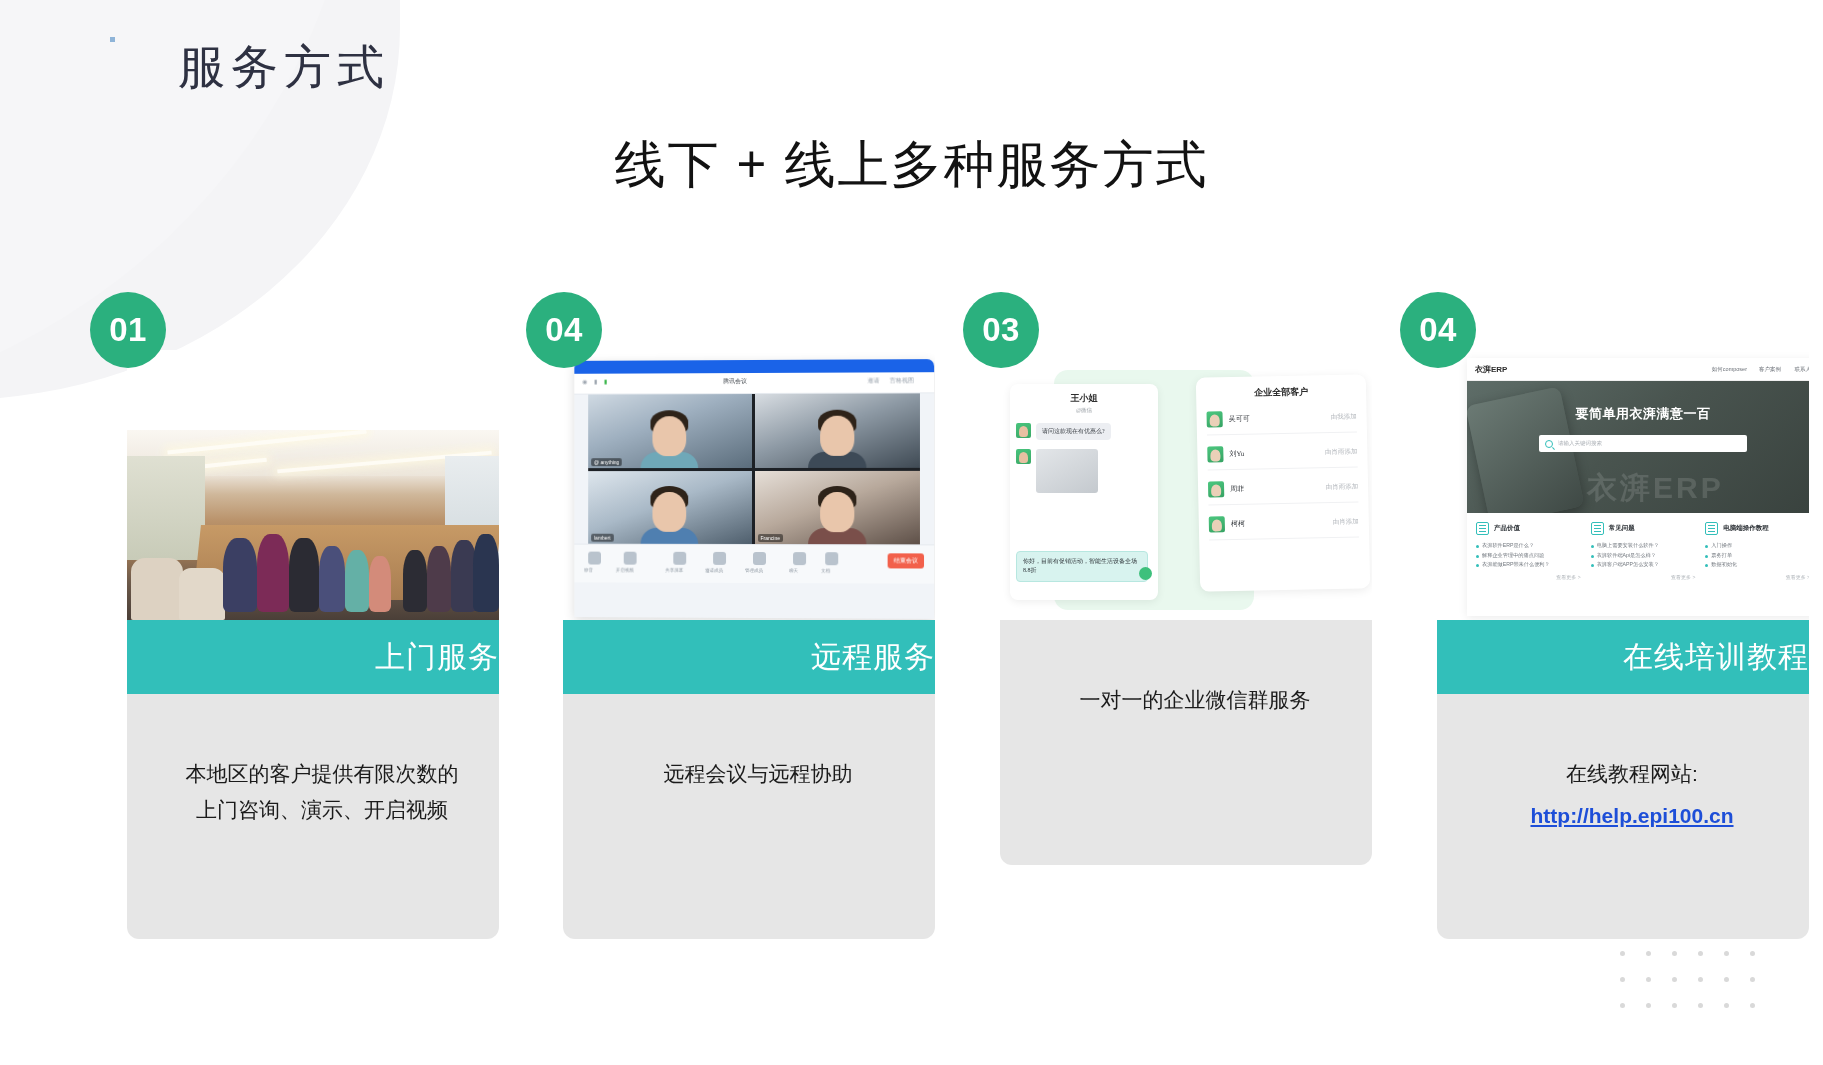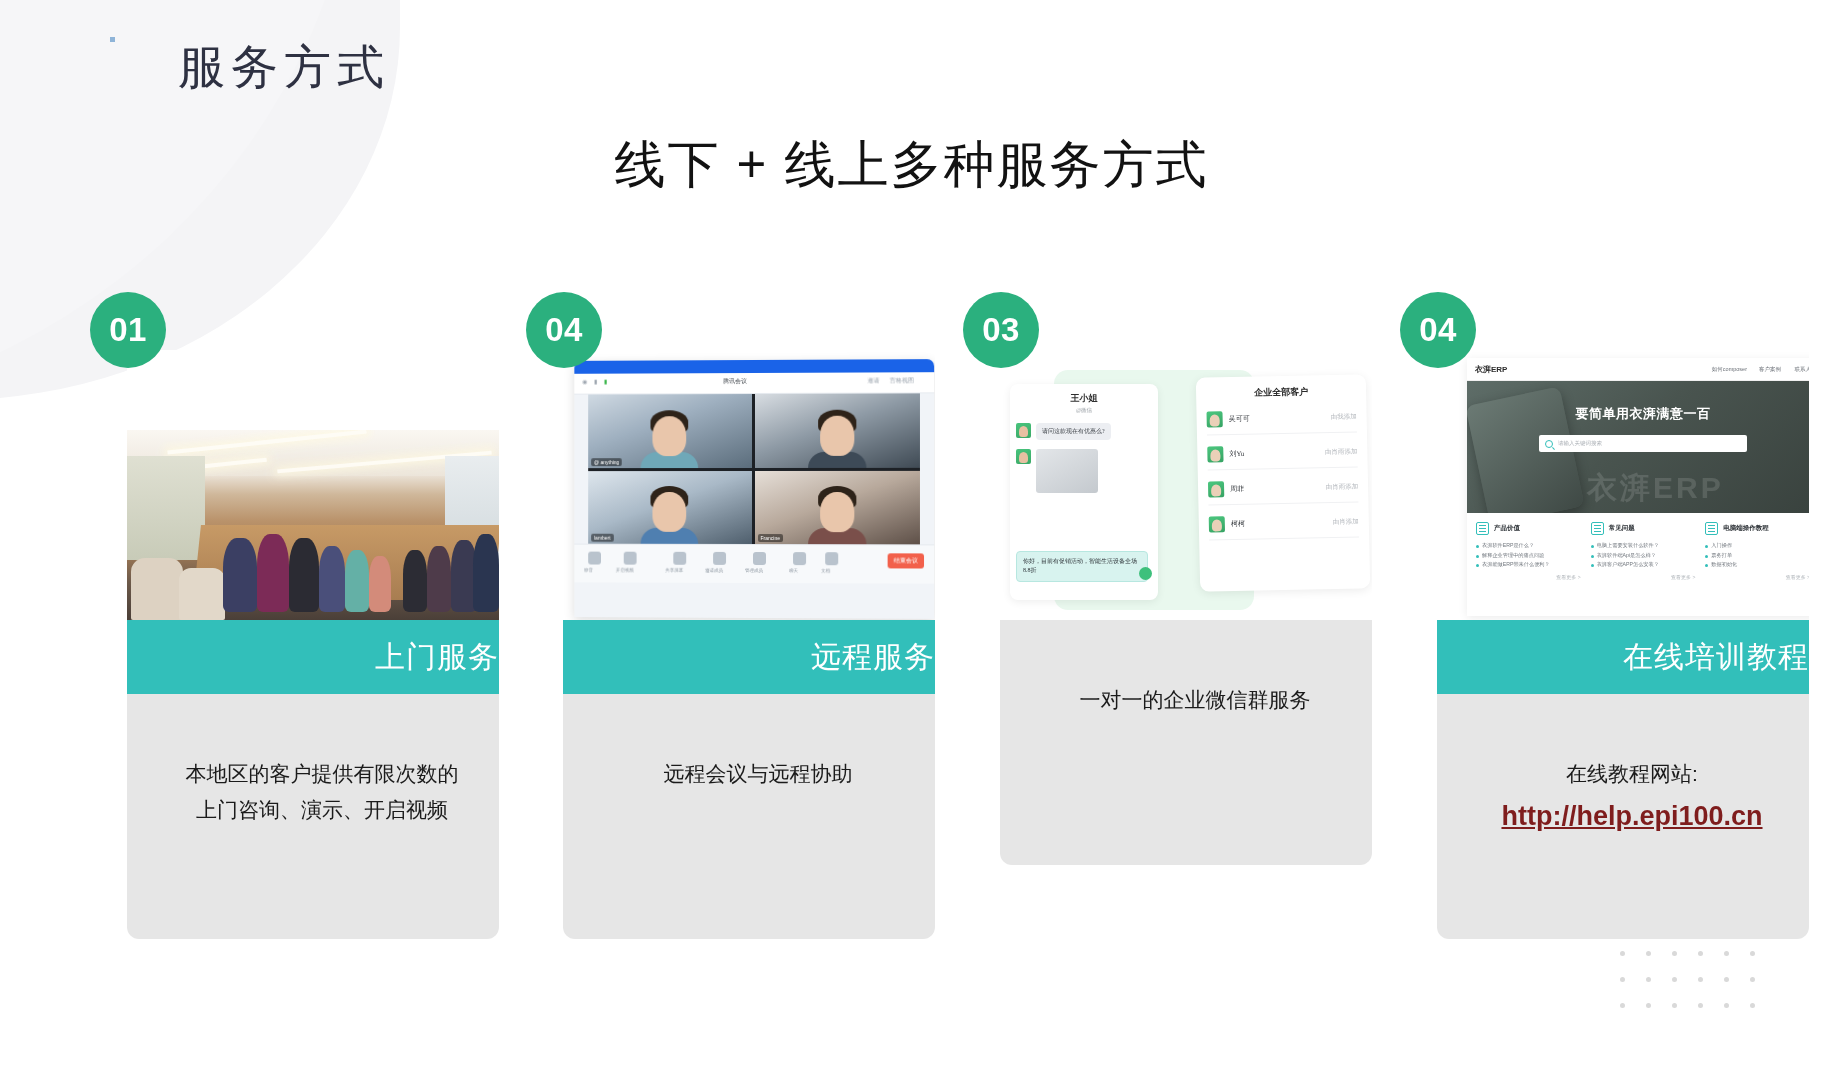--- a/index.html
+++ b/index.html
@@ -120,24 +120,24 @@
     padding: 62px 0 20px 18px;
     box-sizing: border-box;
     text-align: center;
     font-size: 21px;
     line-height: 36px;
     color: #1b1b1b;
   }
   .card-body .ln { display: block; }
   .card-link {
     display: block;
-    color: #7f1d1d;
+    color: #1d4ed8;
     font-weight: bold;
     text-decoration: underline;
-    font-size: 27px;
+    font-size: 21px;
     margin-top: 6px;
   }
 
   
   .badge {
     position: absolute;
     top: -58px;
     left: -37px;
     width: 76px;
     height: 76px;

